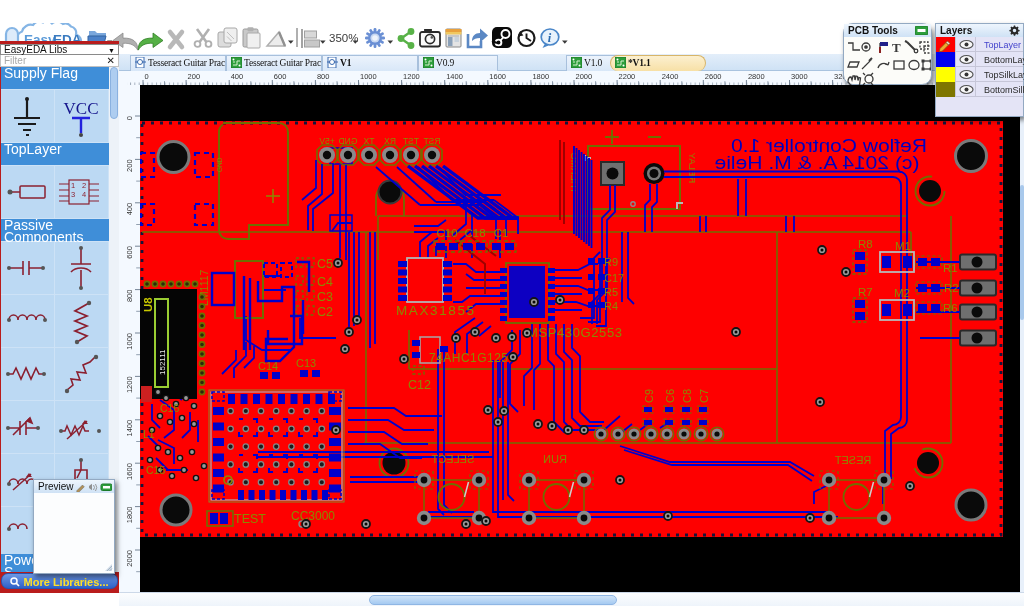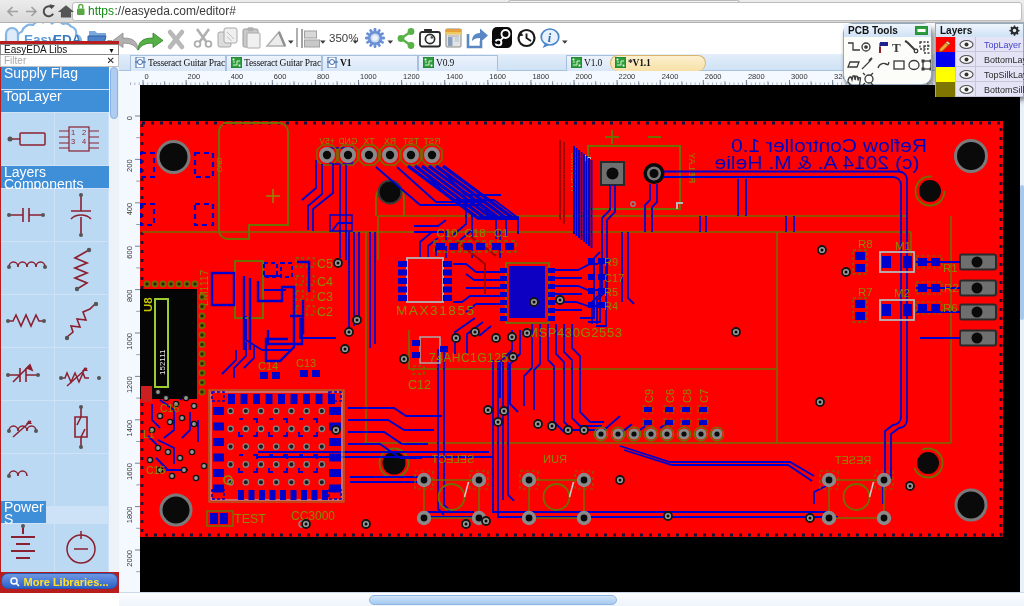--- a/index.html
+++ b/index.html
@@ -23,45 +23,28 @@
 #hruler { position:absolute; left:119px; top:71px; width:905px; height:14px; background:#f4f9ff; }
 #vruler { position:absolute; left:119px; top:85px; width:21px; height:507px; background:#f4f9ff; }
 #canvas { position:absolute; left:140px; top:85px; width:880px; height:507px; background:#000; }
 #hscroll { position:absolute; left:119px; top:592px; width:905px; height:14px; background:linear-gradient(#fcfdfe,#eef4fb); border-top:1px solid #ccd8e8; }
 #hthumb { position:absolute; left:250px; top:2px; width:248px; height:10px; background:linear-gradient(#cfe3f8,#a5caf1); border:1px solid #8fb6e4; border-radius:5px; }
 #vscroll { position:absolute; left:1020px; top:85px; width:4px; height:507px; background:#e8f0fa; }
 #vthumb { position:absolute; left:0; top:100px; width:4px; height:135px; background:#a9c9ec; border-radius:2px; }
 .panel { position:absolute; border:1px solid #93a9c2; box-shadow:2px 3px 5px rgba(0,0,0,.5); }
 .ptitle { height:13px; background:linear-gradient(#eef5fd,#cfe2f5); font-size:10px; font-weight:bold; color:#111; line-height:13px; padding-left:4px; }
 #pcbtools { left:843px; top:23px; width:89px; height:62px; background:#fcfcf9;border-radius:10px; }
-#layers { left:935px; top:23px; width:89px; height:74px; background:#e4e4f6; }
+#layers { left:935px; top:23px; width:89px; height:94px; background:#e4e4f6; }
 .lrow { position:relative; height:15px; border-bottom:1px solid #c6c6d8; background:#e4e4f6; }
 .lswatch { position:absolute; left:0; top:0; width:19px; height:15px; }
 .leye { position:absolute; left:19px; top:0; width:21px; height:15px; border-left:1px solid #c6c6d8; border-right:1px solid #c6c6d8; }
 .lname { position:absolute; left:41px; top:2.5px; font-size:9px; color:#2a2a2a; white-space:nowrap;padding-left:7px; }
 #preview { left:33px; top:479px; width:82px; height:95px; background:#fbfdff; }
 </style></head><body>
 <div id="page">
-    <div id="chrome">
-      <div style="position:absolute;left:508px;top:0;width:232px;height:4px;background:#f5f5f5;border:1px solid #bbb;border-bottom:none;border-radius:3px 3px 0 0"></div>
-      <div id="urlbar"></div>
-<svg class="abs" style="left:0;top:0" width="1024" height="23">
-<g stroke="#a0a0a0" stroke-width="1.7" fill="none">
-<path d="M8,11.5 h10 M12.5,7 l-4.5,4.5 l4.5,4.5"></path>
-<path d="M26,11.5 h10 M31.5,7 l4.5,4.5 l-4.5,4.5"></path>
-</g>
-<path d="M51.5,7.2 a5,5 0 1 0 1.6,6.5" stroke="#4a4a4a" stroke-width="2" fill="none"></path>
-<path d="M49.5,4.2 l5.5,1.3 l-3.6,3.8 z" fill="#4a4a4a"></path>
-<path d="M59.5,11.5 l6.5,-5.5 l6.5,5.5 z M61.5,11 v6 h9 v-6 z" fill="#555" stroke="#555" stroke-width="1.2"></path>
-<rect x="77" y="8.5" width="7.5" height="6.5" rx="1" fill="#58a846"></rect>
-<path d="M78.8,8.5 v-2 a2,2 0 0 1 4,0 v2" stroke="#58a846" stroke-width="1.4" fill="none"></path>
-<text x="88" y="15" font-size="12" fill="#118a11">https</text>
-<text x="114.5" y="15" font-size="12" fill="#3a3a3a">://easyeda.com/editor#</text>
-</svg>
-    </div>
     <svg class="abs" style="left:0;top:23px" width="1024" height="31">
       <g transform="translate(0,-23)">
         <g stroke="#85b5e5" stroke-width="2.2" fill="none">
           <path d="M25,48 a8.5,8.5 0 0 1 -3,-16.5 a9,9 0 0 1 11,-6.5 a8,8 0 0 1 10,-2.5 a7,7 0 0 1 9,1 a8,8 0 0 1 11,0.5 a7,7 0 0 1 8,2.5 a6.5,6.5 0 0 1 5,8 a6.5,6.5 0 0 1 -4,13.5 z"></path>
           <rect x="6" y="28" width="12" height="21" rx="6" fill="#ddebfa"></rect>
           <path d="M12,49 v3 m-4,0 h8" stroke-width="1.6"></path>
         </g>
         <text x="24" y="43.5" font-size="13.5" font-weight="bold" fill="#5a9ad8" font-family="Liberation Sans">Easy</text>
         <text x="53" y="43.5" font-size="13.5" font-weight="bold" fill="#3a7bc0" font-family="Liberation Sans">EDA</text>
         <g transform="translate(88,28)">
@@ -196,41 +179,57 @@
           <path d="M2,8 h4 v-4 h3 M2,5 h2" stroke="#d8f0d0" fill="none"></path>
           <circle cx="2.5" cy="2.5" r="1" fill="#fff"></circle>
           <circle cx="8.5" cy="8.5" r="1" fill="#fff"></circle>
         </svg>*V1.1</div>
     </div>
     <div id="sidebar">
       <div id="libsel">EasyEDA Libs<span style="float:right;margin-right:3px;font-size:7px;line-height:12px">▼</span></div>
       <div id="filter">Filter<span style="float:right;margin-right:3px;color:#222;font-size:10px;line-height:11px">✕</span></div>
       <div id="libbody">
         <div class="lhead">Supply Flag</div>
+        <div class="cellrow" style="height:52px">
+          <div class="cell"></div>
+          <div class="cell c2"></div>
+          <svg class="abs" style="left:0;top:0" width="108" height="52">
+            <g stroke="#1a1a1a" stroke-width="2.2" fill="none">
+              <path d="M26,9 v19 M13,28 h26 M17,34 h18 M22,40 h8"></path>
+            </g>
+            <circle cx="26" cy="9" r="2" fill="#1a1a1a"></circle>
+            <path d="M25,45 h3" stroke="#1a1a1a" stroke-width="2"></path>
+            <text x="80" y="24" font-size="17" text-anchor="middle" font-family="Liberation Serif" fill="#14148c">VCC</text>
+            <g stroke="#2222dd" stroke-width="2.4" fill="none">
+              <path d="M71,28 h18 M80,28 v15"></path>
+            </g>
+            <circle cx="80" cy="45" r="2" fill="#444"></circle>
+          </svg>
+        </div>
         <div class="lhead">TopLayer</div>
         <div class="cellrow" style="height:52px">
           <div class="cell"></div>
           <div class="cell c2"></div>
           <svg class="abs" style="left:0;top:0" width="108" height="52">
             <path d="M9,26 h10" stroke="#8b2030" stroke-width="1.5"></path>
             <circle cx="9" cy="26" r="2.5" fill="#555"></circle>
             <rect x="19" y="20" width="25" height="12" rx="1" fill="none" stroke="#8b2030" stroke-width="1.5"></rect>
             <rect x="68" y="14" width="20" height="24" fill="none" stroke="#8b2030" stroke-width="1.2"></rect>
             <g stroke="#8b2030" stroke-width="1.1">
               <path d="M58,18 h10 M58,24 h10 M58,30 h10 M58,35 h10 M88,18 h10 M88,24 h10 M88,30 h10 M88,35 h10"></path>
             </g>
             <g font-size="7.5" fill="#8b2030">
               <text x="70" y="22">1</text>
               <text x="81" y="22">2</text>
               <text x="70" y="31">3</text>
               <text x="81" y="31">4</text>
             </g>
           </svg>
         </div>
-        <div class="lhead">Layers Components</div>
+        <div class="lhead">Passive Components</div>
         <div class="cellrow" style="height:52px">
           <div class="cell"></div>
           <div class="cell c2"></div>
           <svg class="abs" style="left:0;top:0" width="108" height="52">
             <g stroke="#8b2030" stroke-width="1.6" fill="none">
               <path d="M8,26 h14 M22,19 v14 M28,19 v14 M28,26 h14"></path>
             </g>
             <circle cx="8" cy="26" r="2" fill="#555"></circle>
             <circle cx="42" cy="26" r="2" fill="#555"></circle>
             <g stroke="#8b2030" stroke-width="1.6" fill="none">
@@ -1069,12 +1068,26 @@
       </div>
       <div class="lrow">
         <div class="lswatch" style="background:#7e7600"></div>
         <div class="leye"><svg width="21" height="15">
             <ellipse cx="10.5" cy="7.5" rx="6.5" ry="4" fill="#f8f8f8" stroke="#555" stroke-width="1.2"></ellipse>
             <circle cx="10.5" cy="7.5" r="2" fill="#333"></circle>
           </svg></div>
         <div class="lname" style="color:#2a2a2a">BottomSilkLay</div>
       </div>
     </div>
+    <div class="panel" id="preview"><div class="ptitle" style="font-weight:normal">Preview
+<svg width="36" height="10" style="position:absolute;right:2px;top:2px">
+<path d="M1,8.5 l5.5,-5.5 l1.8,1.8 l-5.5,5.5 l-2.3,.5 z" fill="#b09058" stroke="#666" stroke-width=".5"></path>
+<path d="M13,4 l3,-2.2 v6.4 l-3,-2.2 z" fill="#909090"></path>
+          <path d="M17.5,3 a4,4 0 0 1 0,5 M19.5,2 a6,6 0 0 1 0,7" stroke="#909090" fill="none" stroke-width=".9"></path>
+<rect x="25" y="2" width="11" height="6.5" rx="1.5" fill="#2e9e3c" stroke="#1a7a28"></rect>
+          <rect x="27" y="4" width="7" height="2.5" fill="#fff"></rect>
+</svg></div>
+<div style="position:absolute;left:1px;top:14px;width:79px;height:79px;background:#fcfdfe"></div>
+<path><svg width="8" height="8" style="position:absolute;right:1px;bottom:1px">
+          <path d="M7,0 v7 h-7 z" fill="#d0dce8"></path>
+          <path d="M2,7 l5,-5 M4.5,7 l2.5,-2.5" stroke="#9ab" stroke-width="0.8"></path>
+        </svg>
+</path></div>
   </div>
 </body></html>

